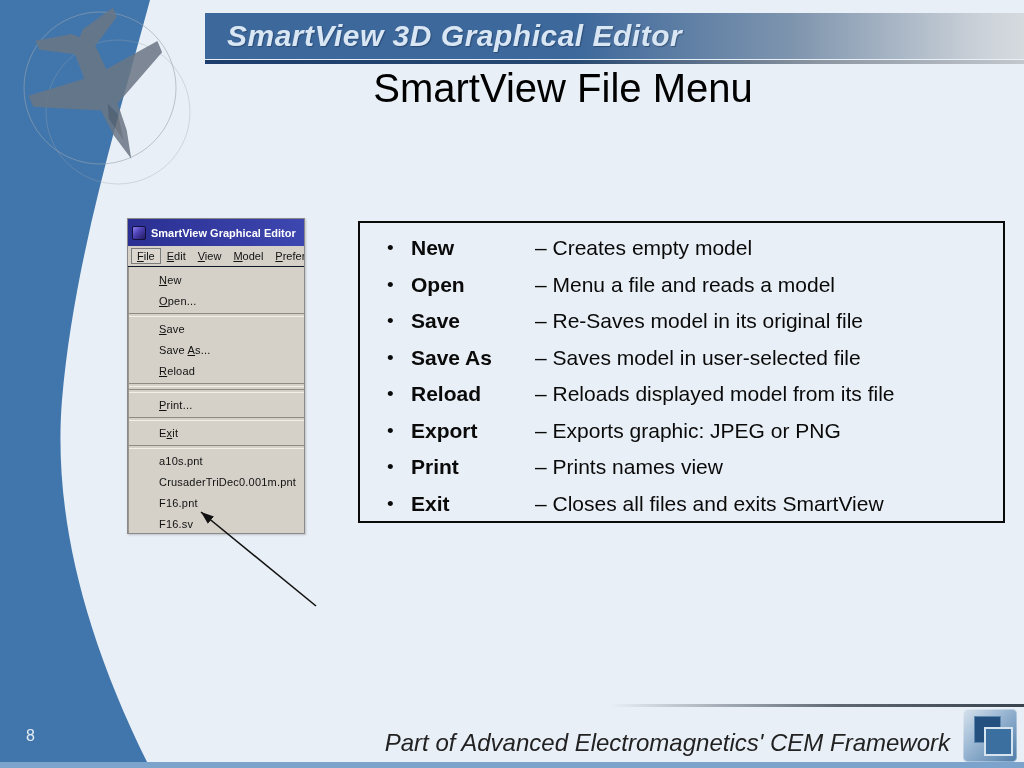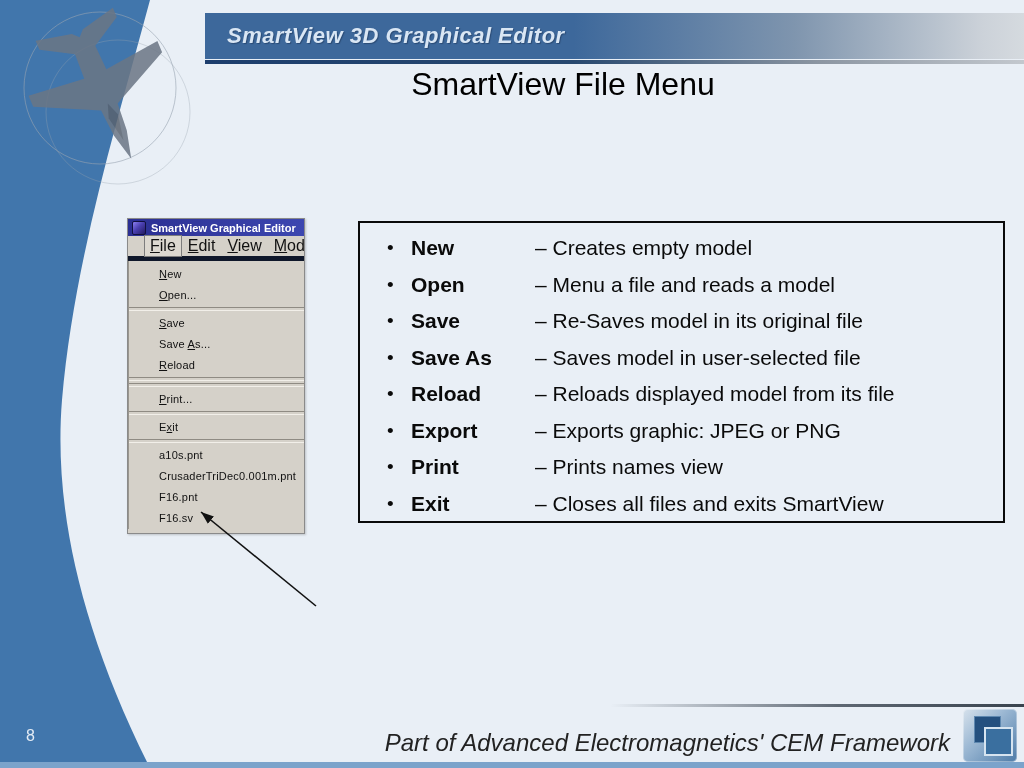--- a/index.html
+++ b/index.html
@@ -6,39 +6,39 @@
   .slide{position:relative;width:1024px;height:768px;overflow:hidden;
          background:#e9eff6;font-family:"Liberation Sans",sans-serif;}
 
   
   .art-layer{position:absolute;left:0;top:0;width:1024px;height:768px;pointer-events:none;}
 
   
   .banner{position:absolute;left:205px;top:13px;width:819px;height:46px;
           background:linear-gradient(to right,#3d689b 0%,#3d689b 45%,#7f95ae 72%,#ccd2d9 95%,#d5dadf 100%);
           display:flex;align-items:center;}
-  .banner-title{font-style:italic;font-weight:bold;font-size:22px;color:#d9e6f4;
+  .banner-title{font-style:italic;font-weight:bold;font-size:30px;color:#d9e6f4;
                 padding-left:22px;letter-spacing:.5px;text-shadow:1px 1px 1px rgba(20,40,70,.45);}
   .banner-underline{position:absolute;left:205px;top:60px;width:819px;height:4px;
           background:linear-gradient(to right,#1d3e6d 0%,#27486f 45%,#8c96a2 75%,#c3c8ce 100%);}
 
   .slide-title{position:absolute;left:263px;top:66px;width:600px;text-align:center;
-               font-size:32px;color:#000;}
+               font-size:40px;color:#000;}
 
   
   .window{position:absolute;left:127px;top:218px;width:178px;height:316px;
           background:#d5d1c9;border:1px solid #8a8a8a;box-sizing:border-box;overflow:hidden;
           box-shadow:1px 1px 2px rgba(60,60,60,.25);}
-  .titlebar{height:17px;background:linear-gradient(90deg,#2b2f92,#3d47b0);color:#fff;
+  .titlebar{height:27px;background:linear-gradient(90deg,#2b2f92,#3d47b0);color:#fff;
             font-weight:bold;font-size:11px;display:flex;align-items:center;gap:5px;padding:0 4px;
             white-space:nowrap;}
   .title-icon{width:12px;height:12px;flex:0 0 auto;border:1px solid #11103f;border-radius:2px;
               background:linear-gradient(135deg,#8b7ff0 0%,#4a3fb0 45%,#221a60 100%);}
-  .menubar{height:20px;display:flex;align-items:center;background:#d5d1c9;font-size:16px;
-           padding-left:16px;border-bottom:5px solid #0f172a;white-space:nowrap;color:#111;}
+  .menubar{height:20px;display:flex;align-items:center;background:#d5d1c9;font-size:11px;
+           padding-left:3px;border-bottom:1px solid #0f172a;white-space:nowrap;color:#111;}
   .mb-item{padding:2px 6px;}
   .mb-item.active{border:1px solid #7d7d7d;padding:1px 5px;background:#dcd8d0;}
   .dropdown{font-size:11px;color:#111;padding-top:3px;border-left:1px solid #9a968e;}
   .menu-item{height:21px;line-height:21px;padding-left:30px;letter-spacing:.2px;white-space:nowrap;}
   .menu-sep{height:2px;margin:1px 0 2px 0;border-top:1px solid #8f8b83;border-bottom:1px solid #f2efe9;}
   .mn{text-decoration:underline;}
 
   
   .info-box{position:absolute;left:358px;top:221px;width:647px;height:302px;
             border:2px solid #0a0a0a;box-sizing:border-box;padding-top:7px;background:transparent;}

